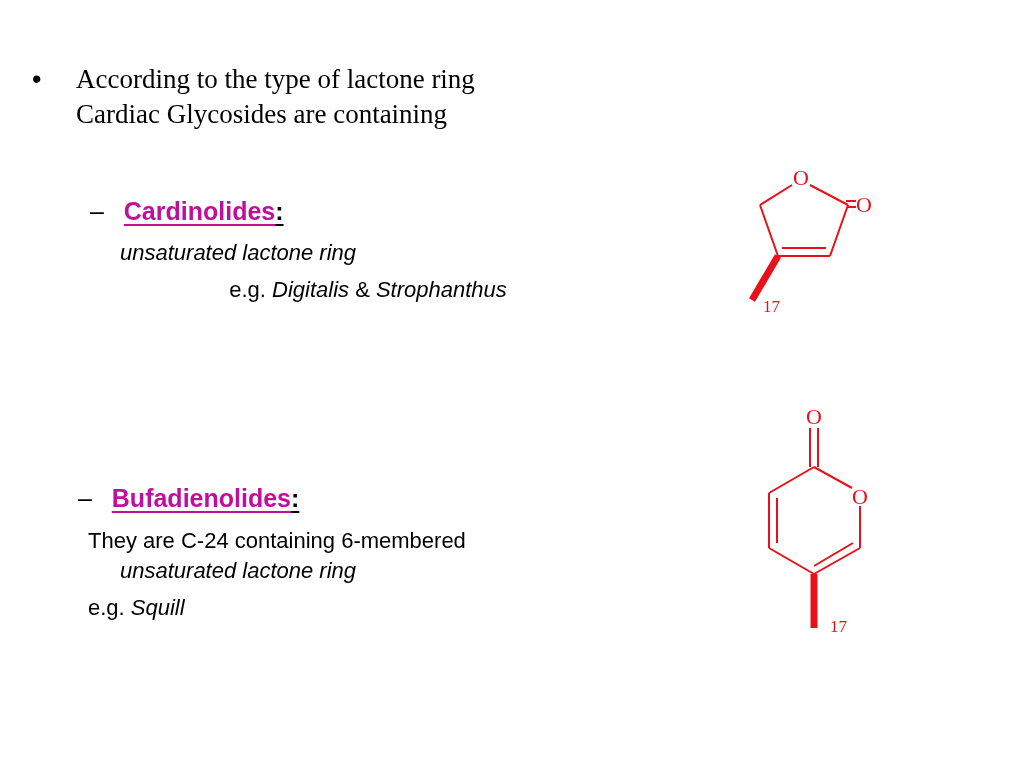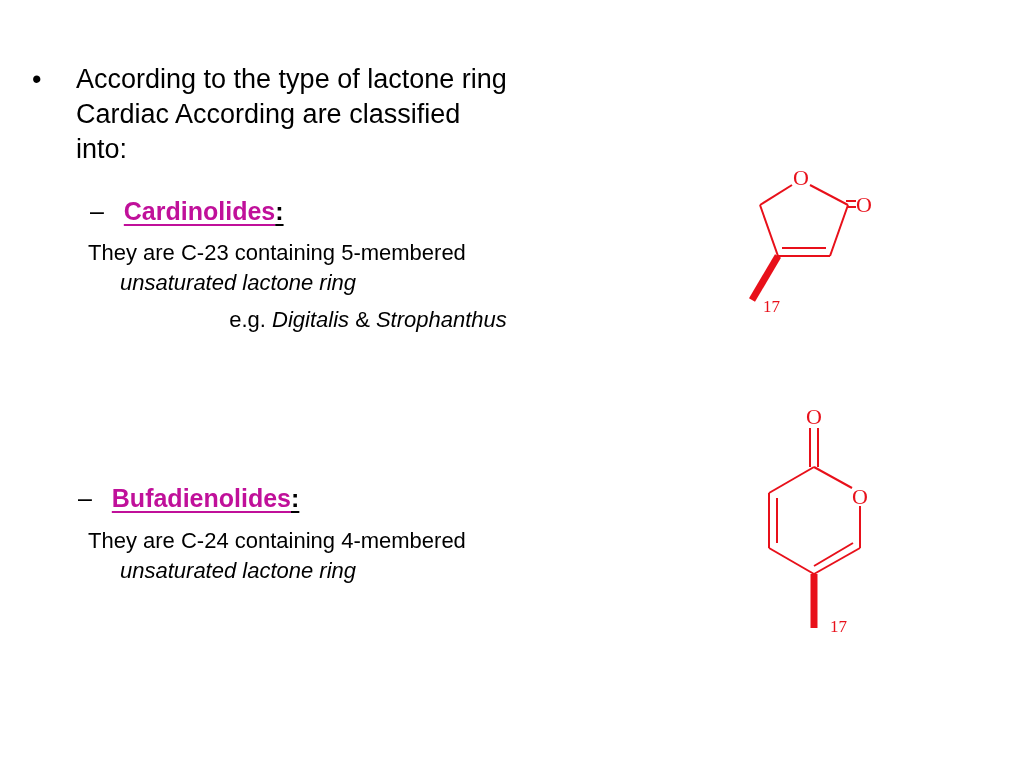--- a/index.html
+++ b/index.html
@@ -1,63 +1,64 @@
 <!DOCTYPE html>
 <html><head>
 <meta charset="utf-8">
 <style>
   html, body { margin: 0; padding: 0; }
   body {
     width: 1024px; height: 768px; background: #ffffff; position: relative; overflow: hidden;
     font-family: "Liberation Sans", sans-serif; color: #000;
   }
   .abs { position: absolute; }
-  .l1 { font-size: 27px; line-height: 35px; }
+  .l1 { font-size: 27px; line-height: 35px; font-family: Liberation Serif, serif; }
   .bullet { left: 32px; top: 62px; font-size: 27px; line-height: 35px; }
   .intro { left: 76px; top: 62px; width: 570px; }
   .dash { font-size: 25px; }
   .heading { font-size: 25px; font-weight: bold; line-height: 32px; }
   .heading .term { color: #c0109a; text-decoration: underline; text-decoration-thickness: 2px; text-underline-offset: 4px; }
   .heading .colon { text-decoration: underline; text-decoration-thickness: 2px; text-underline-offset: 4px; }
   .body { font-size: 22px; line-height: 30px; }
   .indent { padding-left: 32px; font-style: italic; }
   em { font-style: italic; }
   svg text { font-family: "Liberation Serif", serif; }
 </style>
 </head>
 <body>
 
 <div class="abs bullet">•</div>
 <div class="abs intro l1">
   <div>According to the type of lactone ring</div>
-  <div>Cardiac According are classified</div>
-  <div>into:</div>
+  <div>Cardiac Glycosides are containing</div>
 </div>
 
 <div class="abs heading" style="left:90px; top:195px;">
   <span class="dash" style="font-weight:normal;">–</span>
   <span style="display:inline-block;width:6px;"></span>
   <span class="term">Cardinolides</span><span class="colon">:</span>
 </div>
 <div class="abs body" style="left:88px; top:238px; width:560px;">
-  <div>They are C-23 containing 5-membered</div>
   <div class="indent">unsaturated lactone ring</div>
   <div style="margin-top:7px;text-align:center;">
     <span>e.g. </span><em>Digitalis</em><span style="white-space:pre;"> &amp; </span><em>Strophanthus</em>
   </div>
 </div>
 
 <div class="abs heading" style="left:78px; top:482px;">
   <span class="dash" style="font-weight:normal;">–</span>
   <span style="display:inline-block;width:6px;"></span>
   <span class="term">Bufadienolides</span><span class="colon">:</span>
 </div>
 <div class="abs body" style="left:88px; top:526px; width:560px;">
-  <div>They are C-24 containing 4-membered</div>
+  <div>They are C-24 containing 6-membered</div>
   <div class="indent">unsaturated lactone ring</div>
+  <div style="margin-top:7px;">
+    <span>e.g. </span><em>Squill</em>
+  </div>
 </div>
 
 <svg class="abs" style="left:0; top:0;" width="1024" height="768">
   <g stroke="#e8101a" fill="none" stroke-width="2">
 
     <line x1="792" y1="185" x2="760" y2="205"></line>
     <line x1="760" y1="205" x2="778" y2="256"></line>
     <line x1="778" y1="256" x2="830" y2="256"></line>
     <line x1="782" y1="248" x2="826" y2="248"></line>
     <line x1="830" y1="256" x2="848" y2="205"></line>

